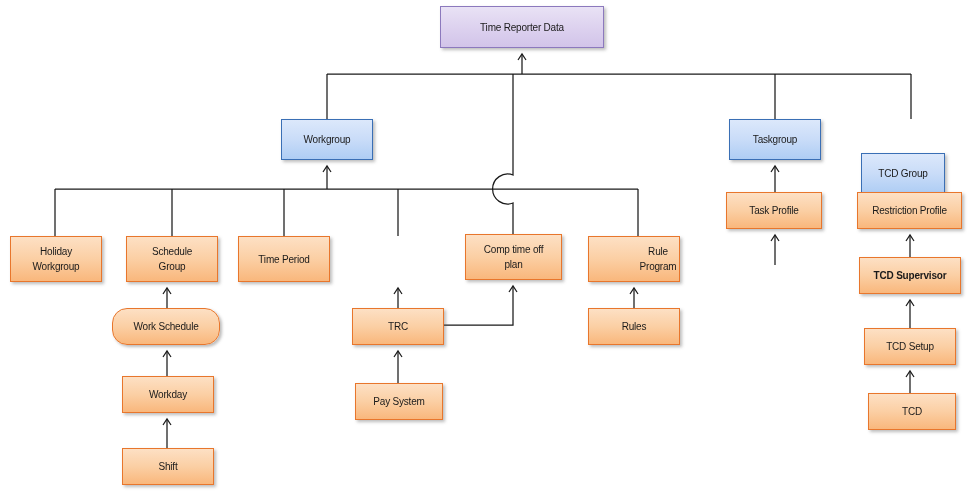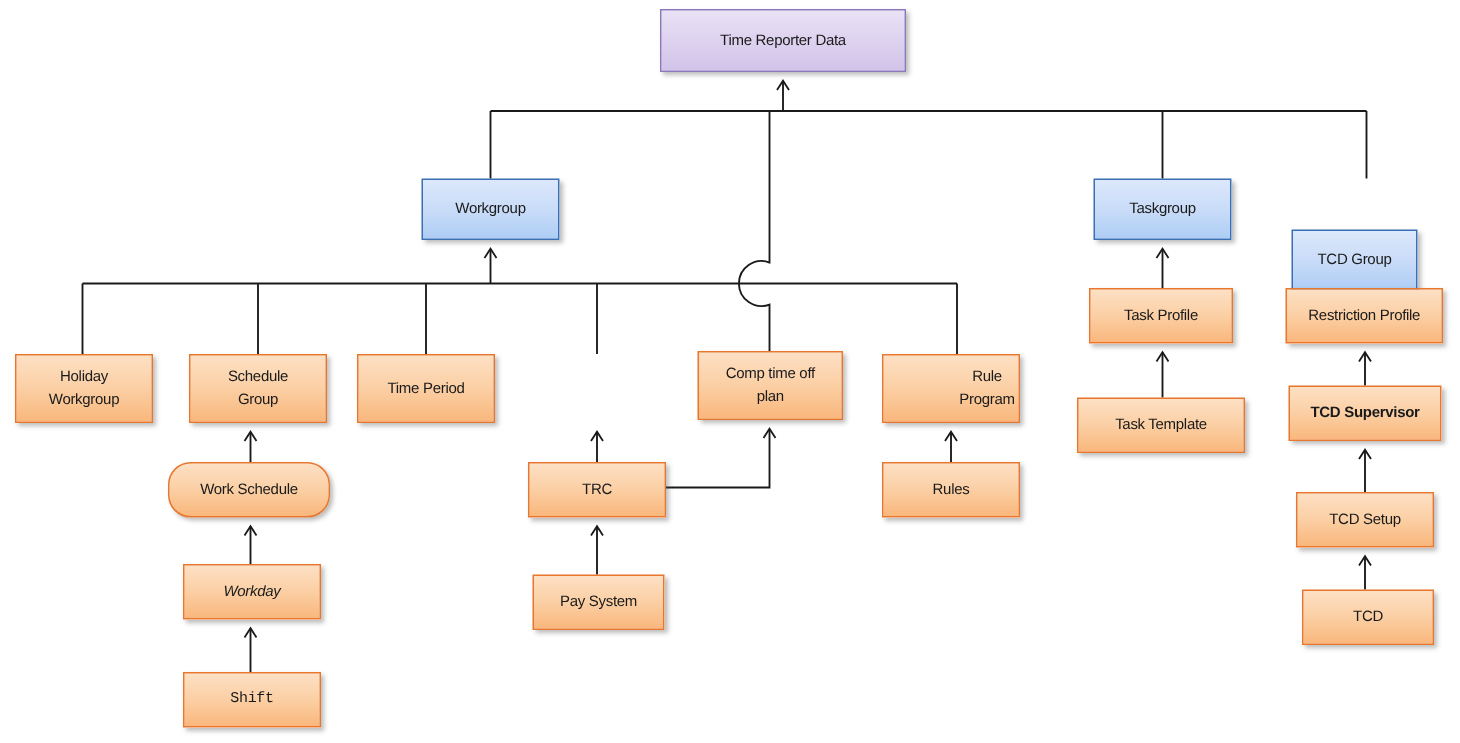--- a/index.html
+++ b/index.html
@@ -150,47 +150,44 @@
   </div>
 
   <div class="node orange" style="left:588px; top:236px; width:92px; height:46px;padding-left:48px;">
     <span class="label">Rule Program</span>
   </div>
 
   <div class="node orange" style="left:112px; top:308px; width:108px; height:37px;border-radius:15px;">
     <span class="label">Work Schedule</span>
   </div>
 
-  <div class="node orange" style="left:122px; top:376px; width:92px; height:37px;font-style:italic;">
+  <div class="node orange" style="left:122px; top:376px; width:92px; height:37px;">
     <span class="label">Workday</span>
   </div>
 
-  <div class="node orange" style="left:122px; top:448px; width:92px; height:37px;font-family:Liberation Mono, monospace;">
+  <div class="node orange" style="left:122px; top:448px; width:92px; height:37px;">
     <span class="label">Shift</span>
   </div>
 
   <div class="node orange" style="left:352px; top:308px; width:92px; height:37px;">
     <span class="label">TRC</span>
   </div>
 
   <div class="node orange" style="left:355px; top:383px; width:88px; height:37px;">
     <span class="label">Pay System</span>
   </div>
 
   <div class="node orange" style="left:588px; top:308px; width:92px; height:37px;">
     <span class="label">Rules</span>
   </div>
 
   <div class="node orange" style="left:726px; top:192px; width:96px; height:37px;">
     <span class="label">Task Profile</span>
   </div>
 
-  <div class="node orange" style="left:718px; top:265px; width:112px; height:37px;">
-    <span class="label">Task Template</span>
-  </div>
 
   <div class="node orange" style="left:857px; top:192px; width:105px; height:37px;">
     <span class="label">Restriction Profile</span>
   </div>
 
   <div class="node orange" style="left:859px; top:257px; width:102px; height:37px;font-weight:bold;">
     <span class="label">TCD Supervisor</span>
   </div>
 
   <div class="node orange" style="left:864px; top:328px; width:92px; height:37px;">

